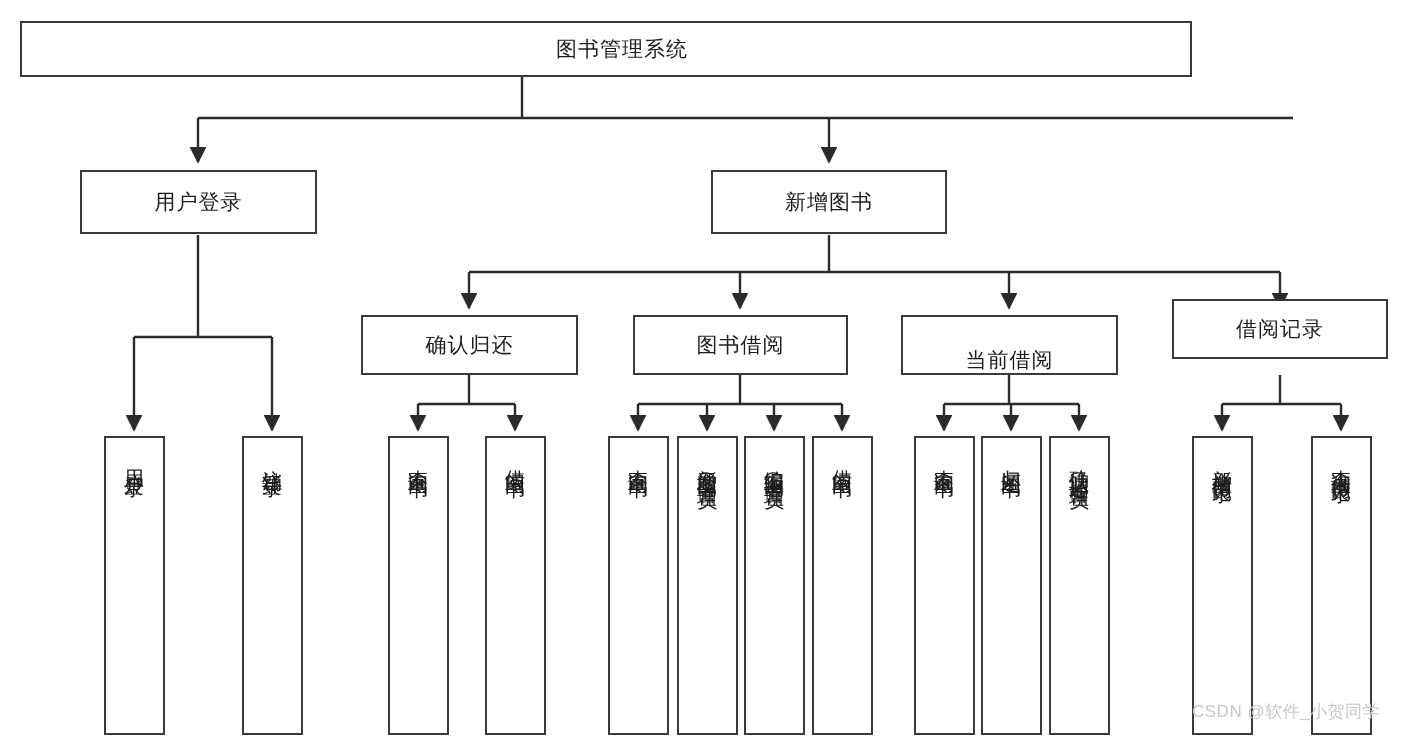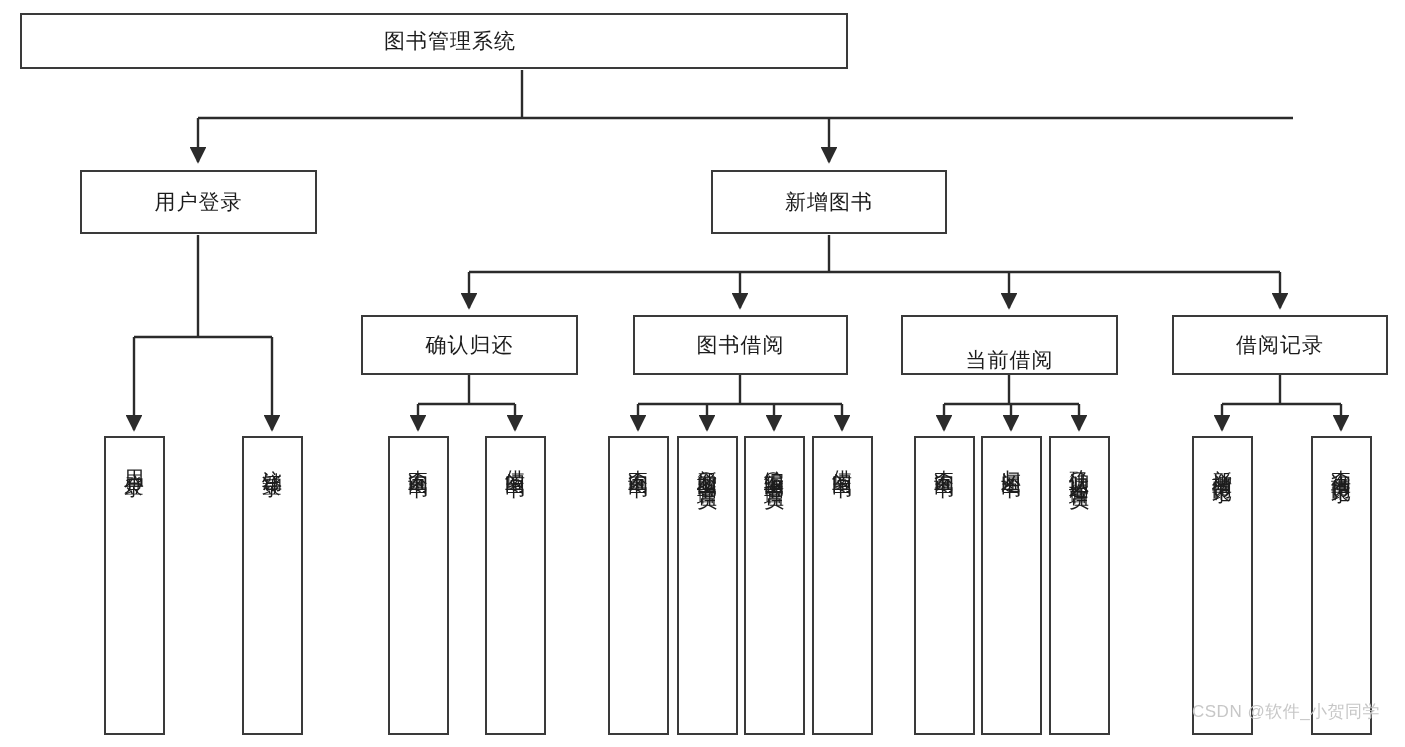--- a/index.html
+++ b/index.html
@@ -116,41 +116,41 @@
       <path d="M 1011 404 L 1011 430" marker-end="url(#arrow)"></path>
       <path d="M 1079 404 L 1079 430" marker-end="url(#arrow)"></path>
 
       <path d="M 1280 375 L 1280 404"></path>
       <path d="M 1222 404 L 1341 404"></path>
       <path d="M 1222 404 L 1222 430" marker-end="url(#arrow)"></path>
       <path d="M 1341 404 L 1341 430" marker-end="url(#arrow)"></path>
     </g>
   </svg>
 
-  <div class="node root" style="left:20px; top:13px; width:828px; height:56px;padding-left:32px;">
+  <div class="node root" style="left:20px; top:21px; width:1172px; height:56px;padding-left:32px;">
     <span class="node-label">图书管理系统</span>
   </div>
 
   <div class="node" style="left:80px; top:170px; width:237px; height:64px;">
     <span class="node-label">用户登录</span>
   </div>
   <div class="node" style="left:711px; top:170px; width:236px; height:64px;">
     <span class="node-label">新增图书</span>
   </div>
 
   <div class="node" style="left:361px; top:315px; width:217px; height:60px;">
     <span class="node-label">确认归还</span>
   </div>
   <div class="node" style="left:633px; top:315px; width:215px; height:60px;">
     <span class="node-label">图书借阅</span>
   </div>
   <div class="node" style="left:901px; top:315px; width:217px; height:60px;align-items:flex-end;">
     <span class="node-label">当前借阅</span>
   </div>
-  <div class="node" style="left:1172px; top:315px; width:216px; height:60px;">
+  <div class="node" style="left:1172px; top:299px; width:216px; height:60px;">
     <span class="node-label">借阅记录</span>
   </div>
 
   <div class="node leaf" style="left:104px; top:436px; width:61px; height:299px;">
     <span class="node-label">用户登录</span>
   </div>
   <div class="node leaf" style="left:242px; top:436px; width:61px; height:299px;">
     <span class="node-label">注销登录</span>
   </div>
 

